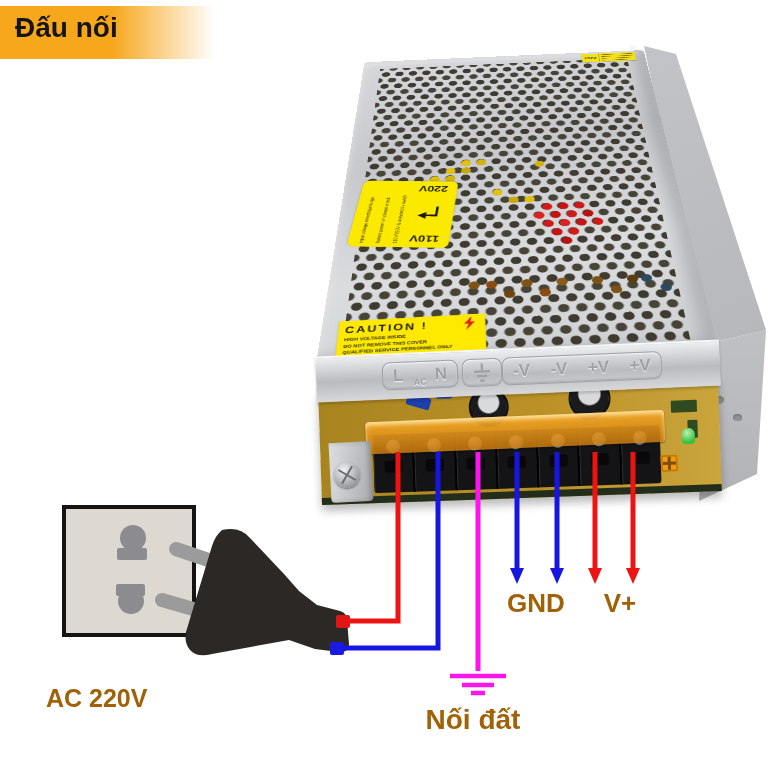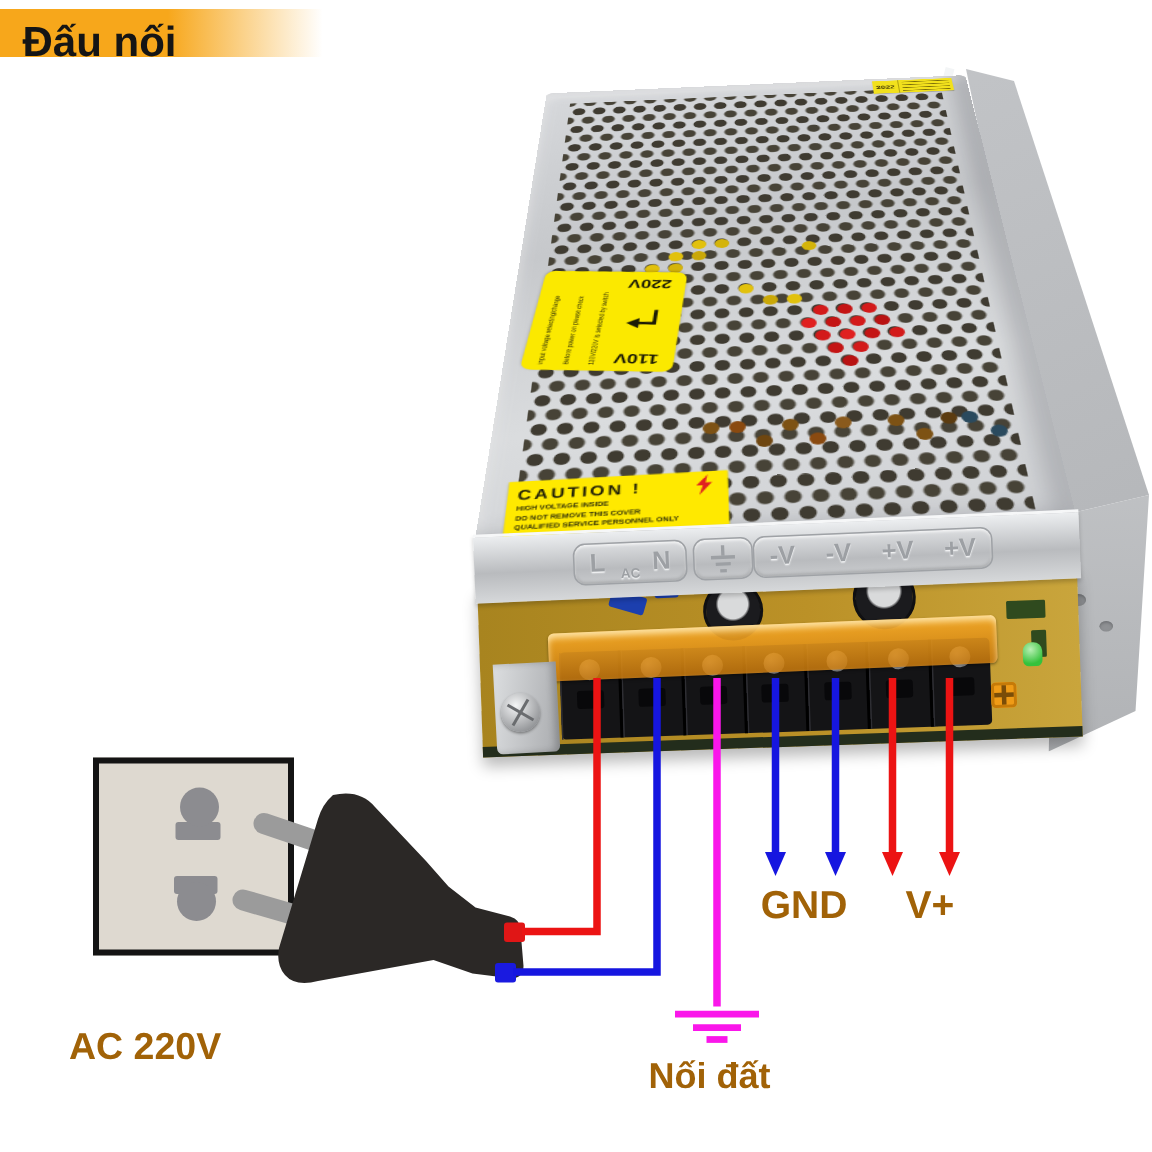--- a/index.html
+++ b/index.html
@@ -1,21 +1,21 @@
 <!DOCTYPE html>
 <html><head>
 <meta charset="utf-8">
 <style>
   html,body{margin:0;padding:0;}
   body{width:768px;height:768px;position:relative;background:#fff;overflow:hidden;
        font-family:"Liberation Sans", sans-serif;}
   .abs{position:absolute;}
 
   
-  .badge{left:0;top:6px;width:200px;height:32px;line-height:44px;padding-left:15px;
+  .badge{left:0;top:6px;width:200px;height:53px;line-height:44px;padding-left:15px;
          font-size:28px;font-weight:800;color:#151515;
          background:linear-gradient(90deg,#f7a71b 0%,#f7a71b 52%,rgba(247,167,27,0) 100%);}
 
   
   .side-upper{inset:0;z-index:5;background:linear-gradient(155deg,#cdcfd2,#a7a9ac);
       clip-path:polygon(644px 46px,676px 54px,766px 330px,706px 344px);}
   .side-lower{inset:0;z-index:5;background:linear-gradient(180deg,#d9dbdd,#aeb0b3 70%,#c3c5c8);
       clip-path:polygon(706px 344px,766px 330px,757px 474px,699px 501px);}
   .side-hole{border-radius:50%;background:#8f9194;box-shadow:inset 0 1px 2px #6e7073;z-index:6;}
   .lip{left:627px;top:45px;width:6px;height:28px;background:#f3f5f6;transform:rotate(14deg);z-index:6;}
@@ -133,21 +133,21 @@
   .sock{position:absolute;background:#8c8c90;}
 
   
   .overlay{left:0;top:0;z-index:40;pointer-events:none;}
 
   
   .lbl{font-weight:800;color:#a16207;z-index:50;}
   .lbl-gnd{left:500px;top:588px;width:72px;text-align:center;font-size:26px;}
   .lbl-vplus{left:586px;top:588px;width:68px;text-align:center;font-size:26px;}
   .lbl-ac{left:46px;top:684px;font-size:25px;}
-  .lbl-earth{left:418px;top:704px;width:110px;text-align:center;font-size:24px;}
+  .lbl-earth{left:418px;top:704px;width:110px;text-align:center;font-size:28px;}
 </style>
 </head>
 <body>
 
 <div class="abs badge">Đấu nối</div>
 
 <div>
   <div class="abs side-upper"></div>
   <div class="abs side-lower"></div>
   <div class="abs side-hole" style="left:714px;top:396px;width:10px;height:8px;"></div>

